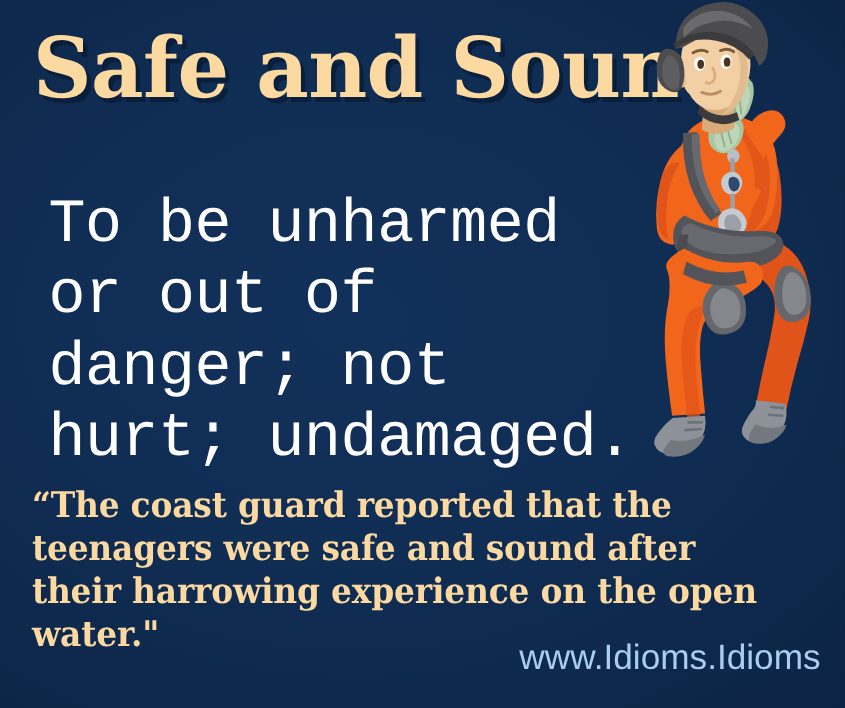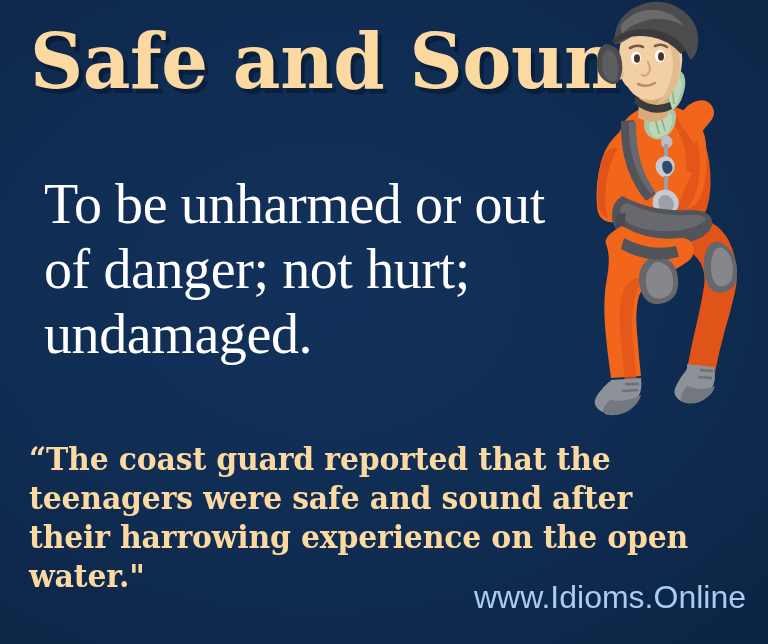--- a/index.html
+++ b/index.html
@@ -35,21 +35,21 @@
     transform: scaleX(0.97);
     transform-origin: left center;
   }
 
   
   .definition {
     position: absolute;
     left: 44px;
     top: 172px;
     width: 540px;
-    font-family: Liberation Serif, serif;
+    font-family: Liberation Mono, monospace;
     font-size: 56px;
     line-height: 65px;
     font-weight: 400;
     color: #ffffff;
     letter-spacing: -0.4px;
   }
 
   
   .quote {
     position: absolute;
@@ -93,21 +93,21 @@
 <body>
 
 <div class="poster">
 
   <div class="title">Safe and Sound</div>
 
   <div class="definition">To be unharmed or out of danger; not hurt; undamaged.</div>
 
   <div class="quote">“The coast guard reported that the teenagers were safe and sound after their harrowing experience on the open water."</div>
 
-  <div class="website">www.Idioms.Online</div>
+  <div class="website">www.Idioms.Idioms</div>
 
   <div class="illustration">
     <svg viewBox="0 0 208 440" xmlns="http://www.w3.org/2000/svg">
 
       <rect x="105.5" y="30" width="4" height="160" rx="1.6" fill="#c6cbd2"></rect>
       <rect x="106.6" y="30" width="1.3" height="160" fill="#e4e8ee"></rect>
 
       <path d="M123 126 q22 6 26 34 q4 28 -2 48 q-3 10 -14 8 q-10 -2 -9 -13 q2 -22 -1 -37 q-3 -14 -13 -22 z" fill="#e0541a"></path>
 
       <path d="M131 216 q31 4 41 32 q8 22 3 44 q-4 18 -10 38 q-6 22 -10 42 l-28 -3 q5 -26 10 -47 q5 -22 7 -36 q2 -14 -4 -24 q-8 -12 -22 -16 z" fill="#e0541a"></path>

